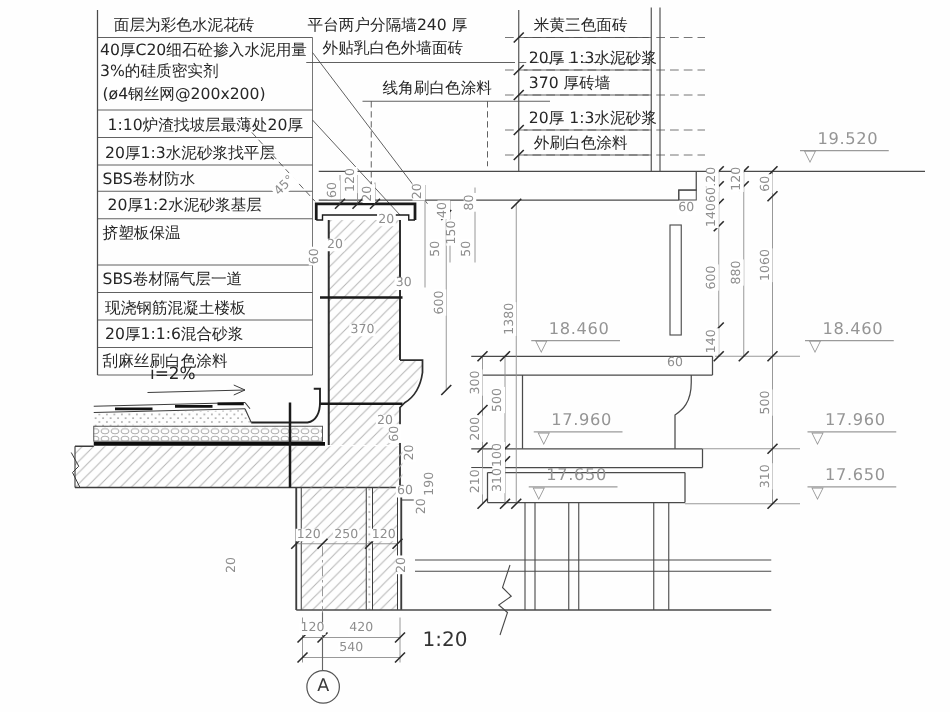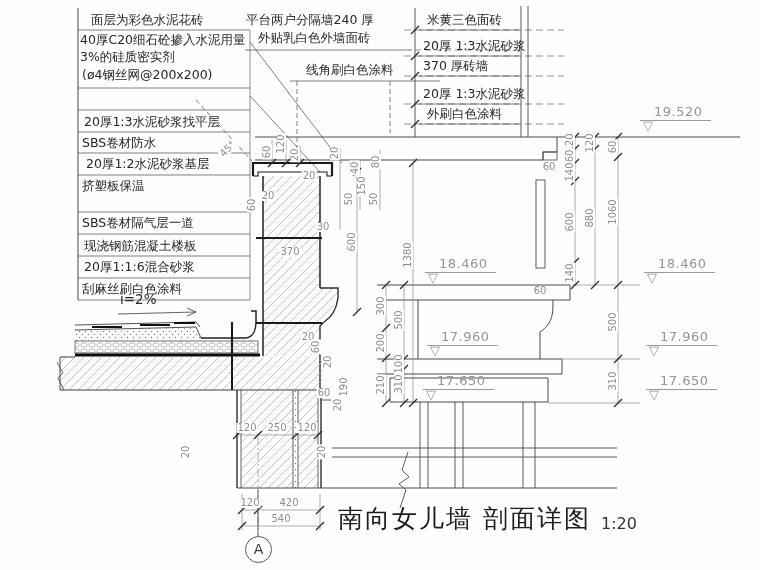--- a/index.html
+++ b/index.html
@@ -172,29 +172,29 @@
         <use href="#tk" x="258" y="510"></use>
         <use href="#tk" x="320" y="510"></use>
       <use href="#tk" x="242" y="526"></use>
         <use href="#tk" x="320" y="526"></use>
     </g>
 
     <path d="M258,490 V536" stroke="#666" stroke-width="0.9" fill="none"></path>
   </svg>
 
   <div class="title-row">
-    <span class="title-main">南向女儿墙  剖面详图</span>
     <span class="title-scale">1:20</span>
   </div>
 
   <div class="bubble">A</div>
 <div class="note" style="left: 91px; top: 13px;">面层为彩色水泥花砖</div>
     <div class="note" style="left: 80px; top: 33px;">40厚C20细石砼掺入水泥用量</div>
     <div class="note" style="left: 80px; top: 50px;">3%的硅质密实剂</div>
     <div class="note" style="left: 82px; top: 68px;">(ø4钢丝网@200x200)</div>
+    <div class="note" style="left: 86px; top: 93px;">1:10炉渣找坡层最薄处20厚</div>
     <div class="note" style="left: 84px; top: 115px;">20厚1:3水泥砂浆找平层</div>
     <div class="note" style="left: 82px; top: 136px;">SBS卷材防水</div>
     <div class="note" style="left: 86px; top: 157px;">20厚1:2水泥砂浆基层</div>
     <div class="note" style="left: 82px; top: 179px;">挤塑板保温</div>
     <div class="note" style="left: 82px; top: 216px;">SBS卷材隔气层一道</div>
     <div class="note" style="left: 84px; top: 239px;">现浇钢筋混凝土楼板</div>
     <div class="note" style="left: 84px; top: 260px;">20厚1:1:6混合砂浆</div>
     <div class="note" style="left: 82px; top: 282px;">刮麻丝刷白色涂料</div>
     <div class="note" style="left: 246px; top: 13px;">平台两户分隔墙240 厚</div>
     <div class="note" style="left: 246px; top: 31px; margin-left: 12px;">外贴乳白色外墙面砖</div>
@@ -217,21 +217,21 @@
     <span class="dim" style="left: 613px; top: 322px; transform: translate(-50%, -50%) rotate(-90deg);">500</span>
     <span class="dim" style="left: 613px; top: 381px; transform: translate(-50%, -50%) rotate(-90deg);">310</span>
     <span class="dim" style="left: 381px; top: 306px; transform: translate(-50%, -50%) rotate(-90deg);">300</span>
     <span class="dim" style="left: 381px; top: 343px; transform: translate(-50%, -50%) rotate(-90deg);">200</span>
     <span class="dim" style="left: 381px; top: 385px; transform: translate(-50%, -50%) rotate(-90deg);">210</span>
     <span class="dim" style="left: 399px; top: 320px; transform: translate(-50%, -50%) rotate(-90deg);">500</span>
     <span class="dim" style="left: 399px; top: 364px; transform: translate(-50%, -50%) rotate(-90deg);">100</span>
     <span class="dim" style="left: 399px; top: 384px; transform: translate(-50%, -50%) rotate(-90deg);">310</span>
     <span class="dim" style="left: 408px; top: 255px; transform: translate(-50%, -50%) rotate(-90deg);">1380</span>
     <span class="dim" style="left: 352px; top: 242px; transform: translate(-50%, -50%) rotate(-90deg);">600</span>
-    <span class="dim" style="left: 290px; top: 252px; transform: translate(-50%, -50%) rotate(0deg);">370</span>
+    <span class="dim" style="left: 290px; top: 264px; transform: translate(-50%, -50%) rotate(0deg);">370</span>
     <span class="dim" style="left: 281px; top: 144px; transform: translate(-50%, -50%) rotate(-90deg);">120</span>
     <span class="dim" style="left: 267px; top: 152px; transform: translate(-50%, -50%) rotate(-90deg);">60</span>
     <span class="dim" style="left: 295px; top: 155px; transform: translate(-50%, -50%) rotate(-90deg);">20</span>
     <span class="dim" style="left: 309px; top: 176px; transform: translate(-50%, -50%) rotate(0deg);">20</span>
     <span class="dim" style="left: 268px; top: 196px; transform: translate(-50%, -50%) rotate(0deg);">20</span>
     <span class="dim" style="left: 252px; top: 205px; transform: translate(-50%, -50%) rotate(-90deg);">60</span>
     <span class="dim" style="left: 323px; top: 227px; transform: translate(-50%, -50%) rotate(0deg);">30</span>
     <span class="dim" style="left: 335px; top: 153px; transform: translate(-50%, -50%) rotate(-90deg);">20</span>
     <span class="dim" style="left: 376px; top: 162px; transform: translate(-50%, -50%) rotate(-90deg);">80</span>
     <span class="dim" style="left: 355px; top: 168px; transform: translate(-50%, -50%) rotate(-90deg);">40</span>

